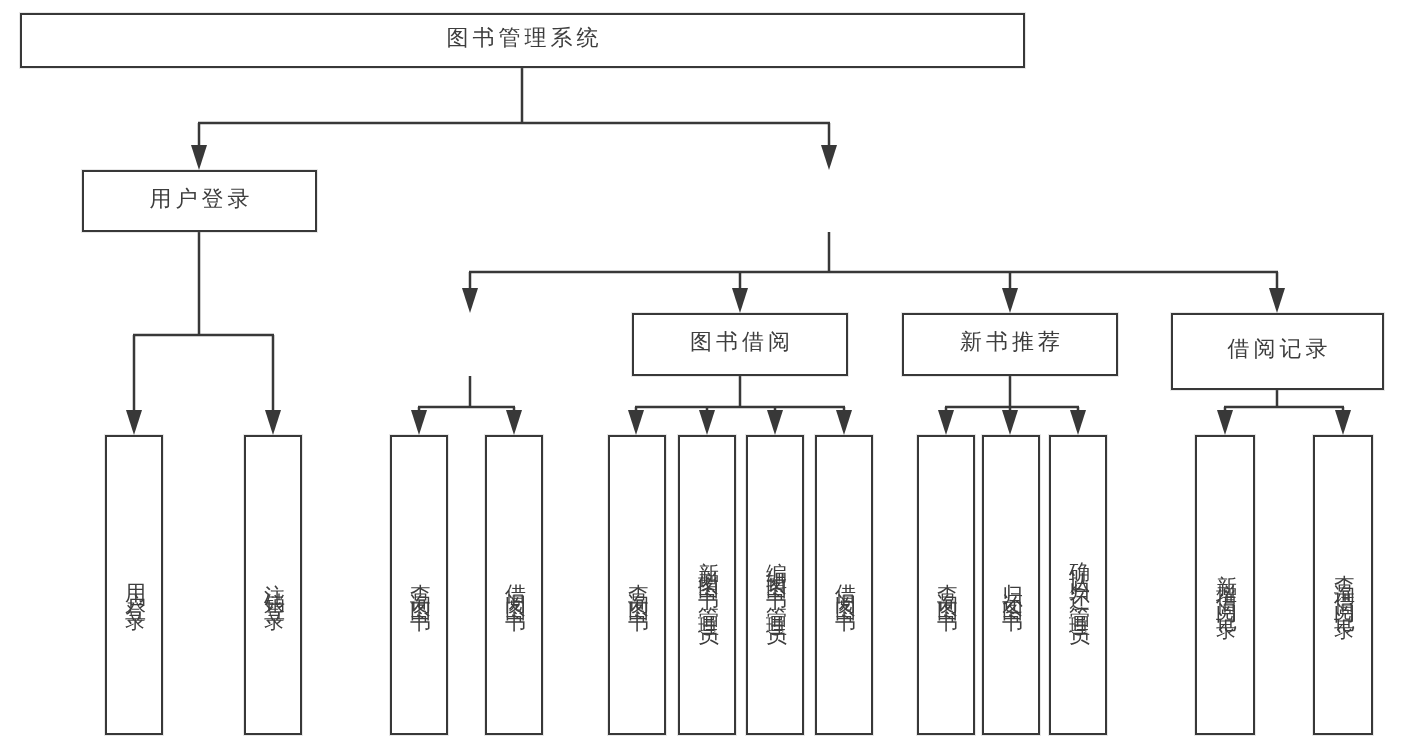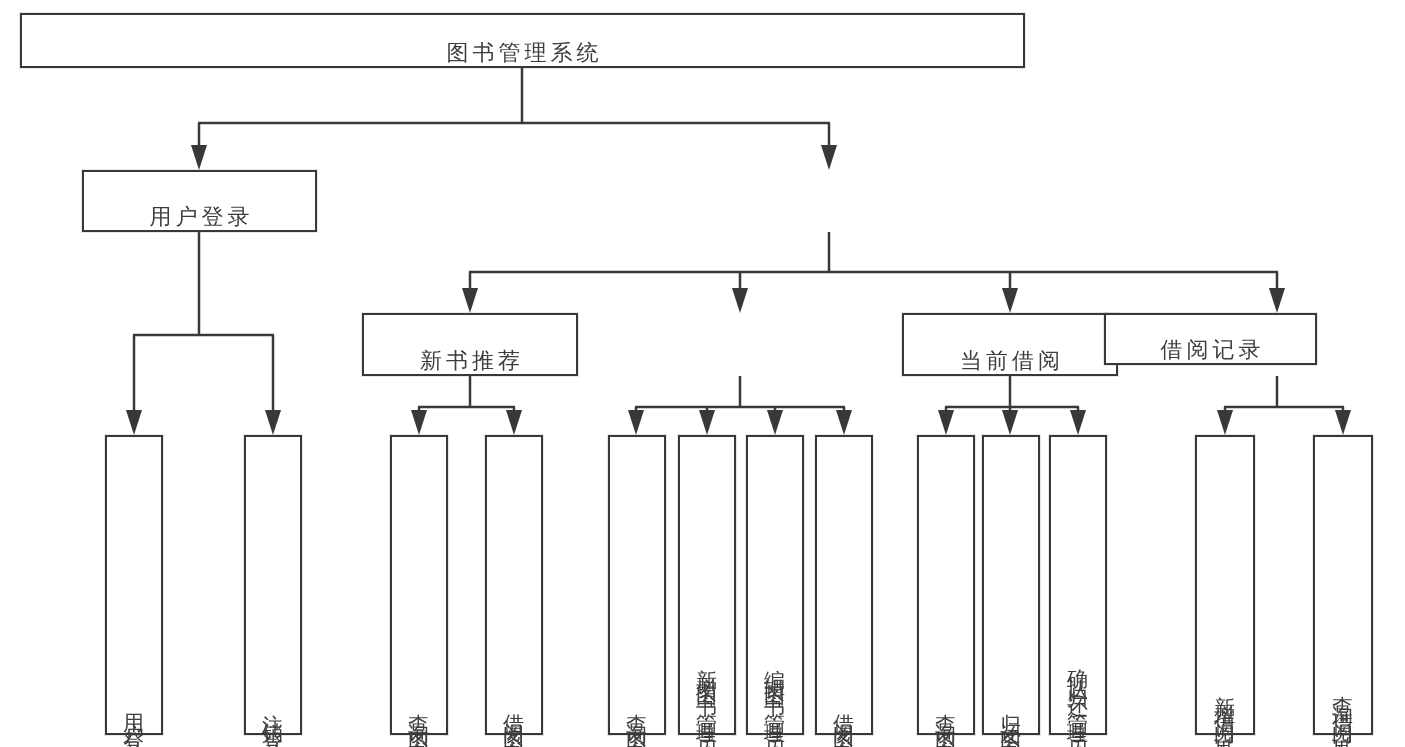--- a/index.html
+++ b/index.html
@@ -3,22 +3,22 @@
 <meta charset="utf-8">
 <style>
   html,body{margin:0;padding:0;background:#ffffff;}
   .canvas{
     position:relative;width:1405px;height:747px;background:#ffffff;
     overflow:hidden;font-family:"Liberation Sans", sans-serif;
   }
   .connectors{position:absolute;left:0;top:0;z-index:0;}
   .node{
     position:absolute;box-sizing:border-box;background:#ffffff;
-    border:2.5px solid #383838;display:flex;align-items:flex-end;justify-content:center;
-    z-index:1;box-shadow:0 0 0 1px rgba(130,130,130,0.18);
+    border:2.5px solid #383838;display:flex;align-items:center;justify-content:center;
+    z-index:1;box-shadow:0 0 0 1px rgba(130,130,130,0.18);font-family:Liberation Mono, monospace;
   }
   .hlabel{
     font-size:22px;color:#3d3d3d;letter-spacing:4px;white-space:nowrap;
     text-indent:4px;line-height:1.2;
   }
   .vlabel{
     writing-mode:vertical-rl;text-orientation:mixed;
     font-size:21px;color:#3d3d3d;letter-spacing:9px;line-height:1;white-space:nowrap;
   }
   .watermark{
@@ -65,27 +65,27 @@
   </svg>
 
   <div class="node" style="left:20px;top:13px;width:1005px;height:55px">
     <span class="hlabel">图书管理系统</span>
   </div>
 
   <div class="node" style="left:82px;top:170px;width:235px;height:62px">
     <span class="hlabel">用户登录</span>
   </div>
 
-  <div class="node" style="left:362px;top:313px;width:216px;height:63px">
+  <div class="node" style="left:632px;top:313px;width:216px;height:63px">
+    <span class="hlabel">图书借阅</span>
+  </div>
+  <div class="node" style="left:902px;top:313px;width:216px;height:63px">
     <span class="hlabel">新书推荐</span>
   </div>
-  <div class="node" style="left:902px;top:313px;width:216px;height:63px">
-    <span class="hlabel">当前借阅</span>
-  </div>
-  <div class="node" style="left:1104px;top:313px;width:213px;height:52px">
+  <div class="node" style="left:1171px;top:313px;width:213px;height:77px">
     <span class="hlabel">借阅记录</span>
   </div>
 
   <div class="node" style="left:105px;top:435px;width:58px;height:300px">
     <span class="vlabel">用户登录</span>
   </div>
   <div class="node" style="left:244px;top:435px;width:58px;height:300px">
     <span class="vlabel">注销登录</span>
   </div>
 

